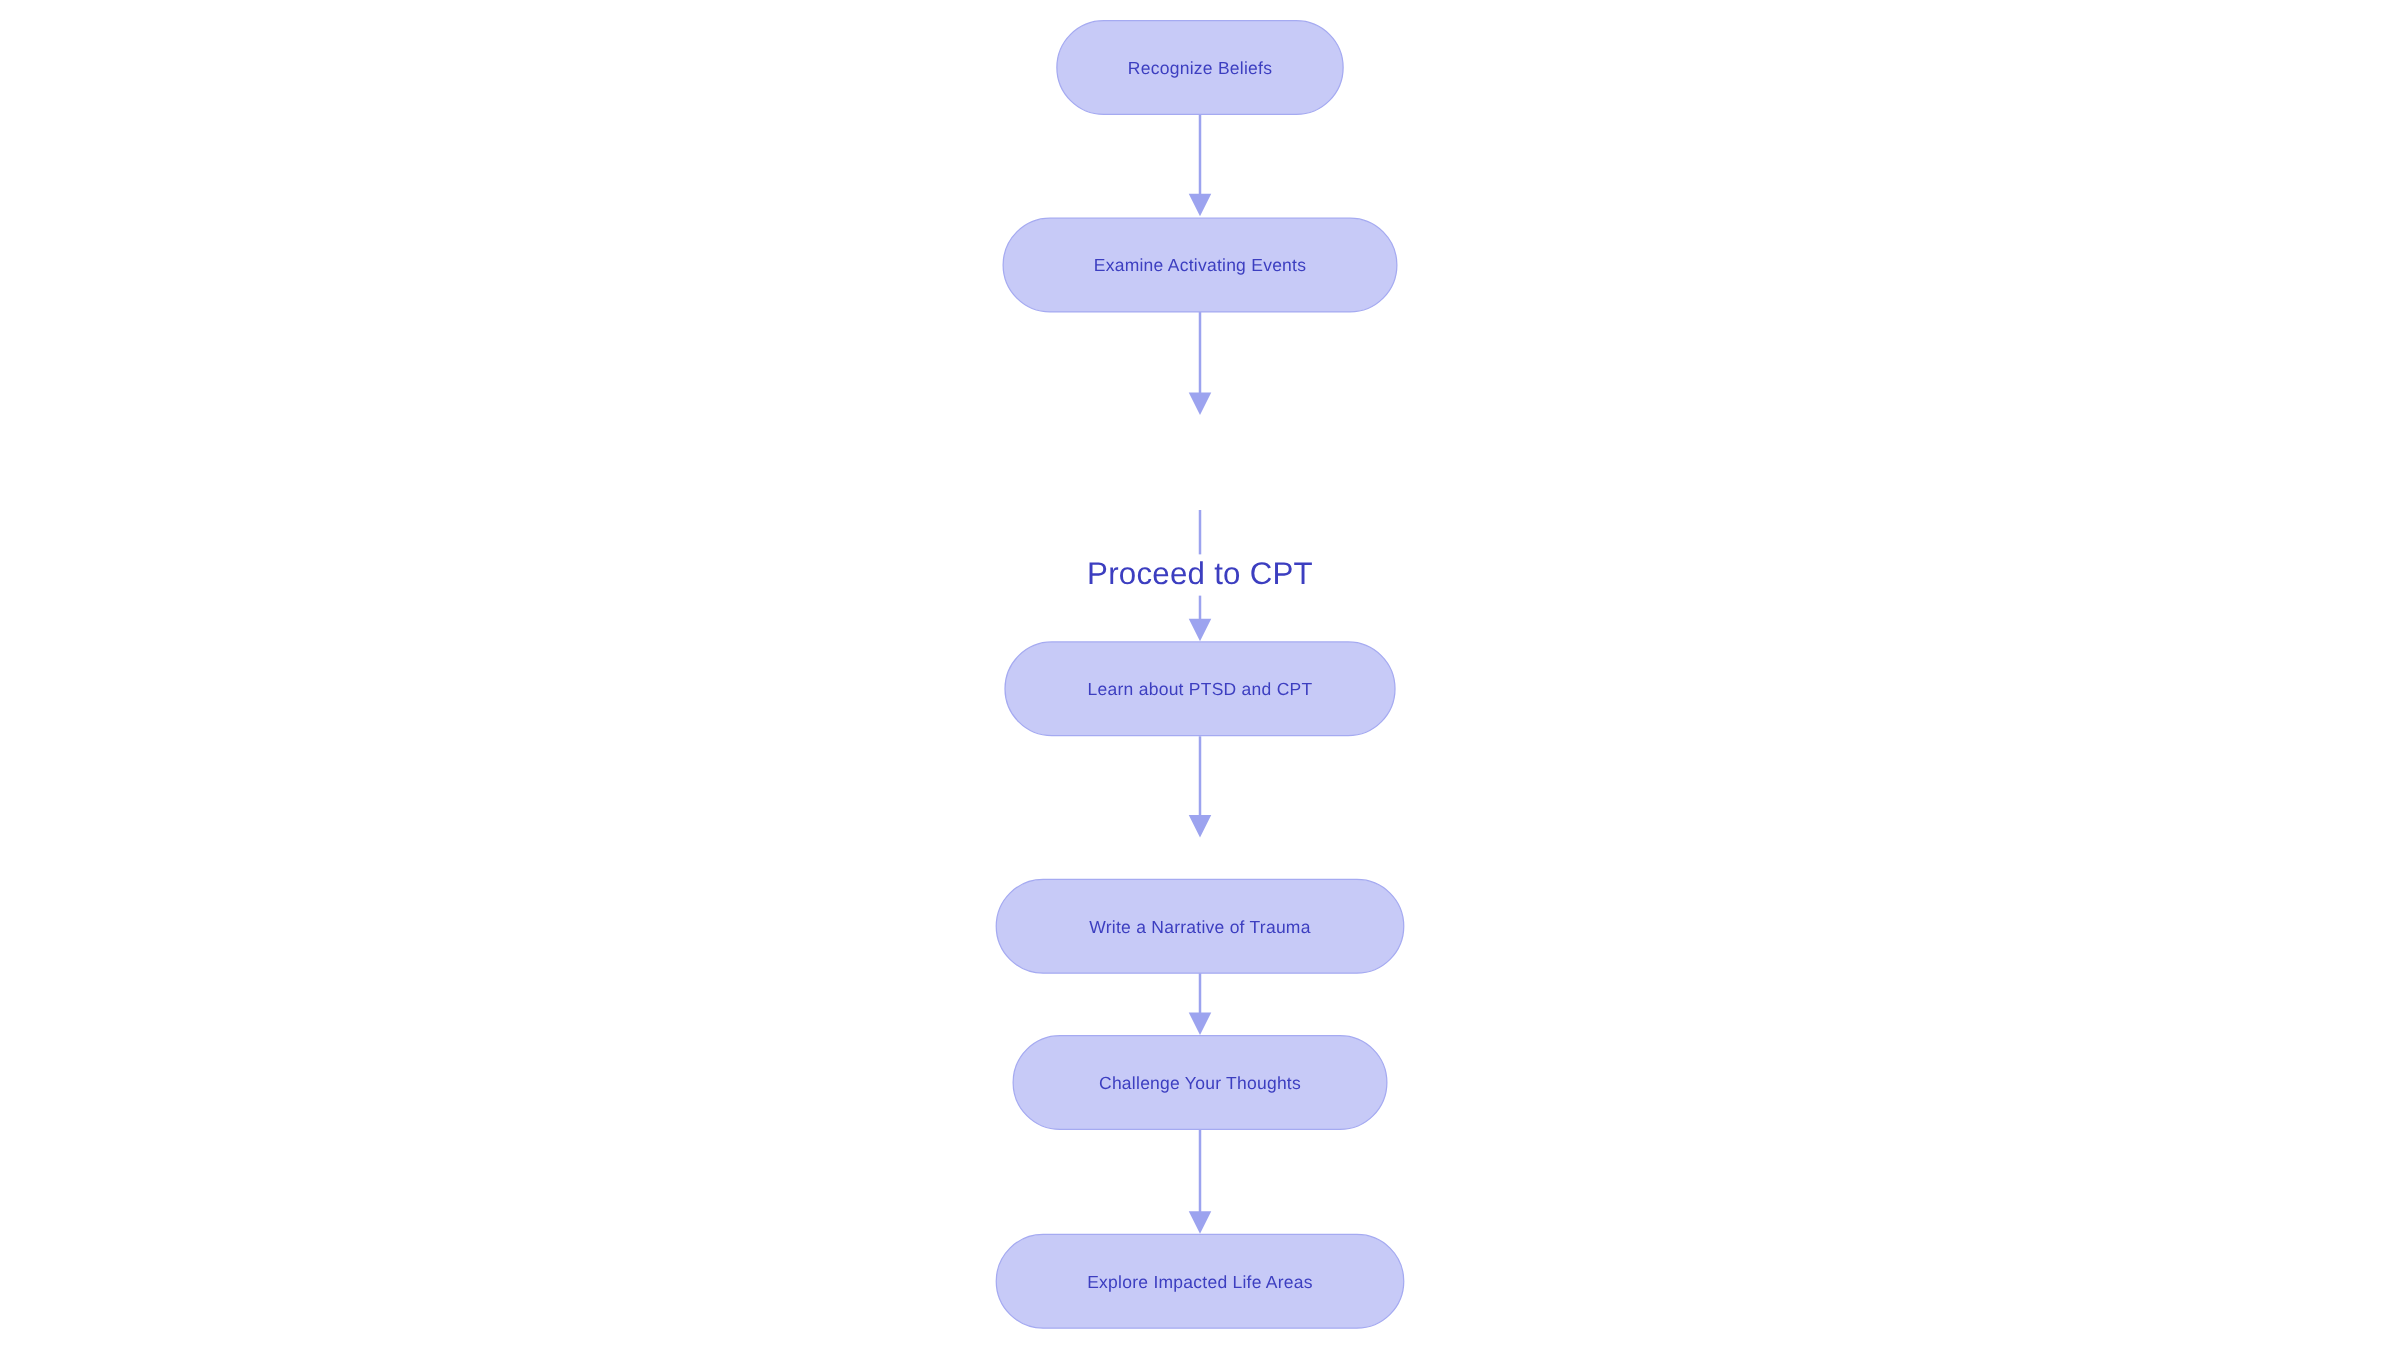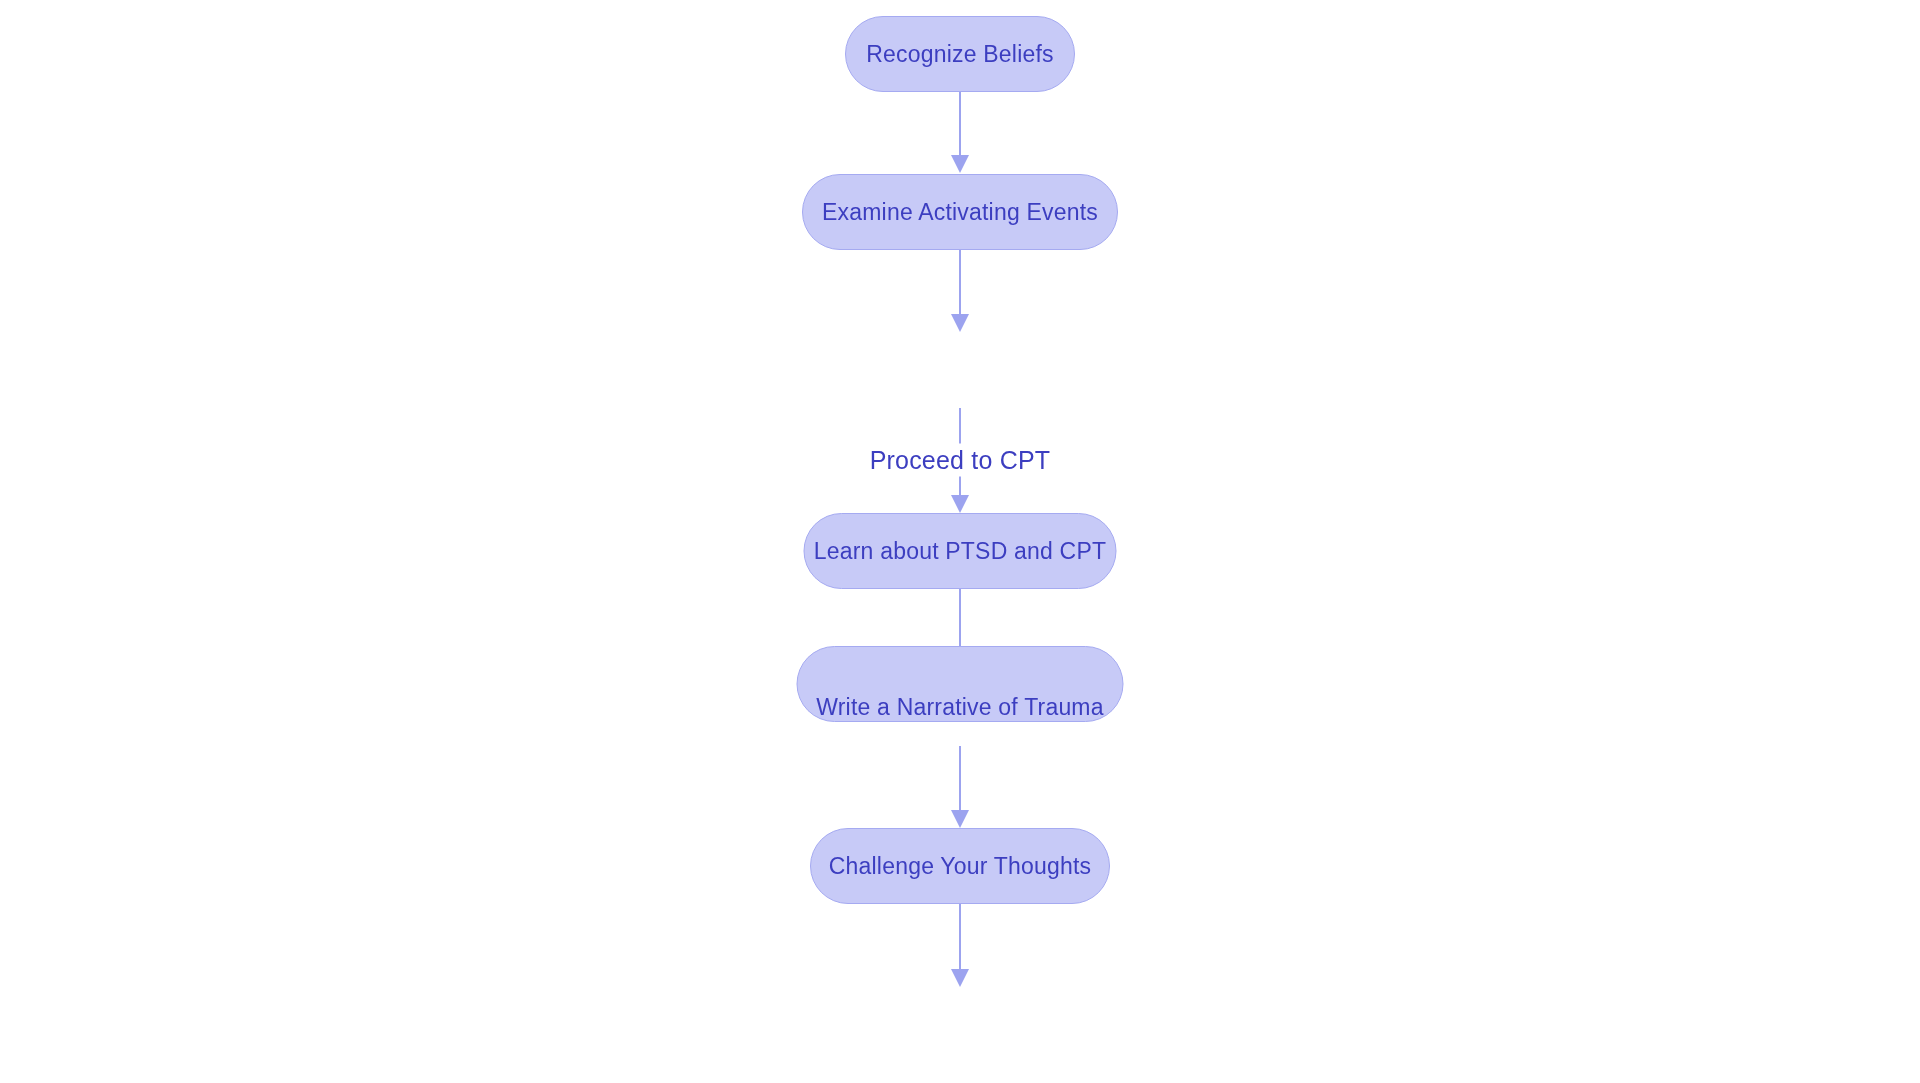--- a/index.html
+++ b/index.html
@@ -37,29 +37,29 @@
     transform: translateX(-50%);
     height: 76px;
     box-sizing: border-box;
     background: var(--node-fill);
     border: 1.5px solid var(--node-border);
     border-radius: 38px;
     display: flex;
     align-items: center;
     justify-content: center;
     color: var(--node-text);
-    font-size: 23px;
+    font-size: 14px;
     letter-spacing: 0.2px;
     white-space: nowrap;
   }
   .n1 { top: 16px;  width: 230px; }
   .n2 { top: 174px; width: 316px; }
   .n3 { top: 332px; width: 303px; }
   .n4 { top: 513px; width: 313px; }
-  .n5 { top: 646px; width: 327px; align-items: flex-end; }
+  .n5 { top: 703px; width: 327px; }
   .n6 { top: 828px; width: 300px; align-items: center; }
   .n7 { top: 987px; width: 327px; }
   .edge-label {
     position: absolute;
     left: 50%;
     top: 460px;
     transform: translate(-50%, -50%);
     background: var(--edge-label-bg);
     color: var(--edge-label-text);
     font-size: 25px;
@@ -118,14 +118,17 @@
   </div>
 
   <div class="node n5">
     <span>Write a Narrative of Trauma</span>
   </div>
 
   <div class="node n6">
     <span>Challenge Your Thoughts</span>
   </div>
 
+  <div class="node n7">
+    <span>Explore Impacted Life Areas</span>
+  </div>
 
 </div>
 
 </body></html>

